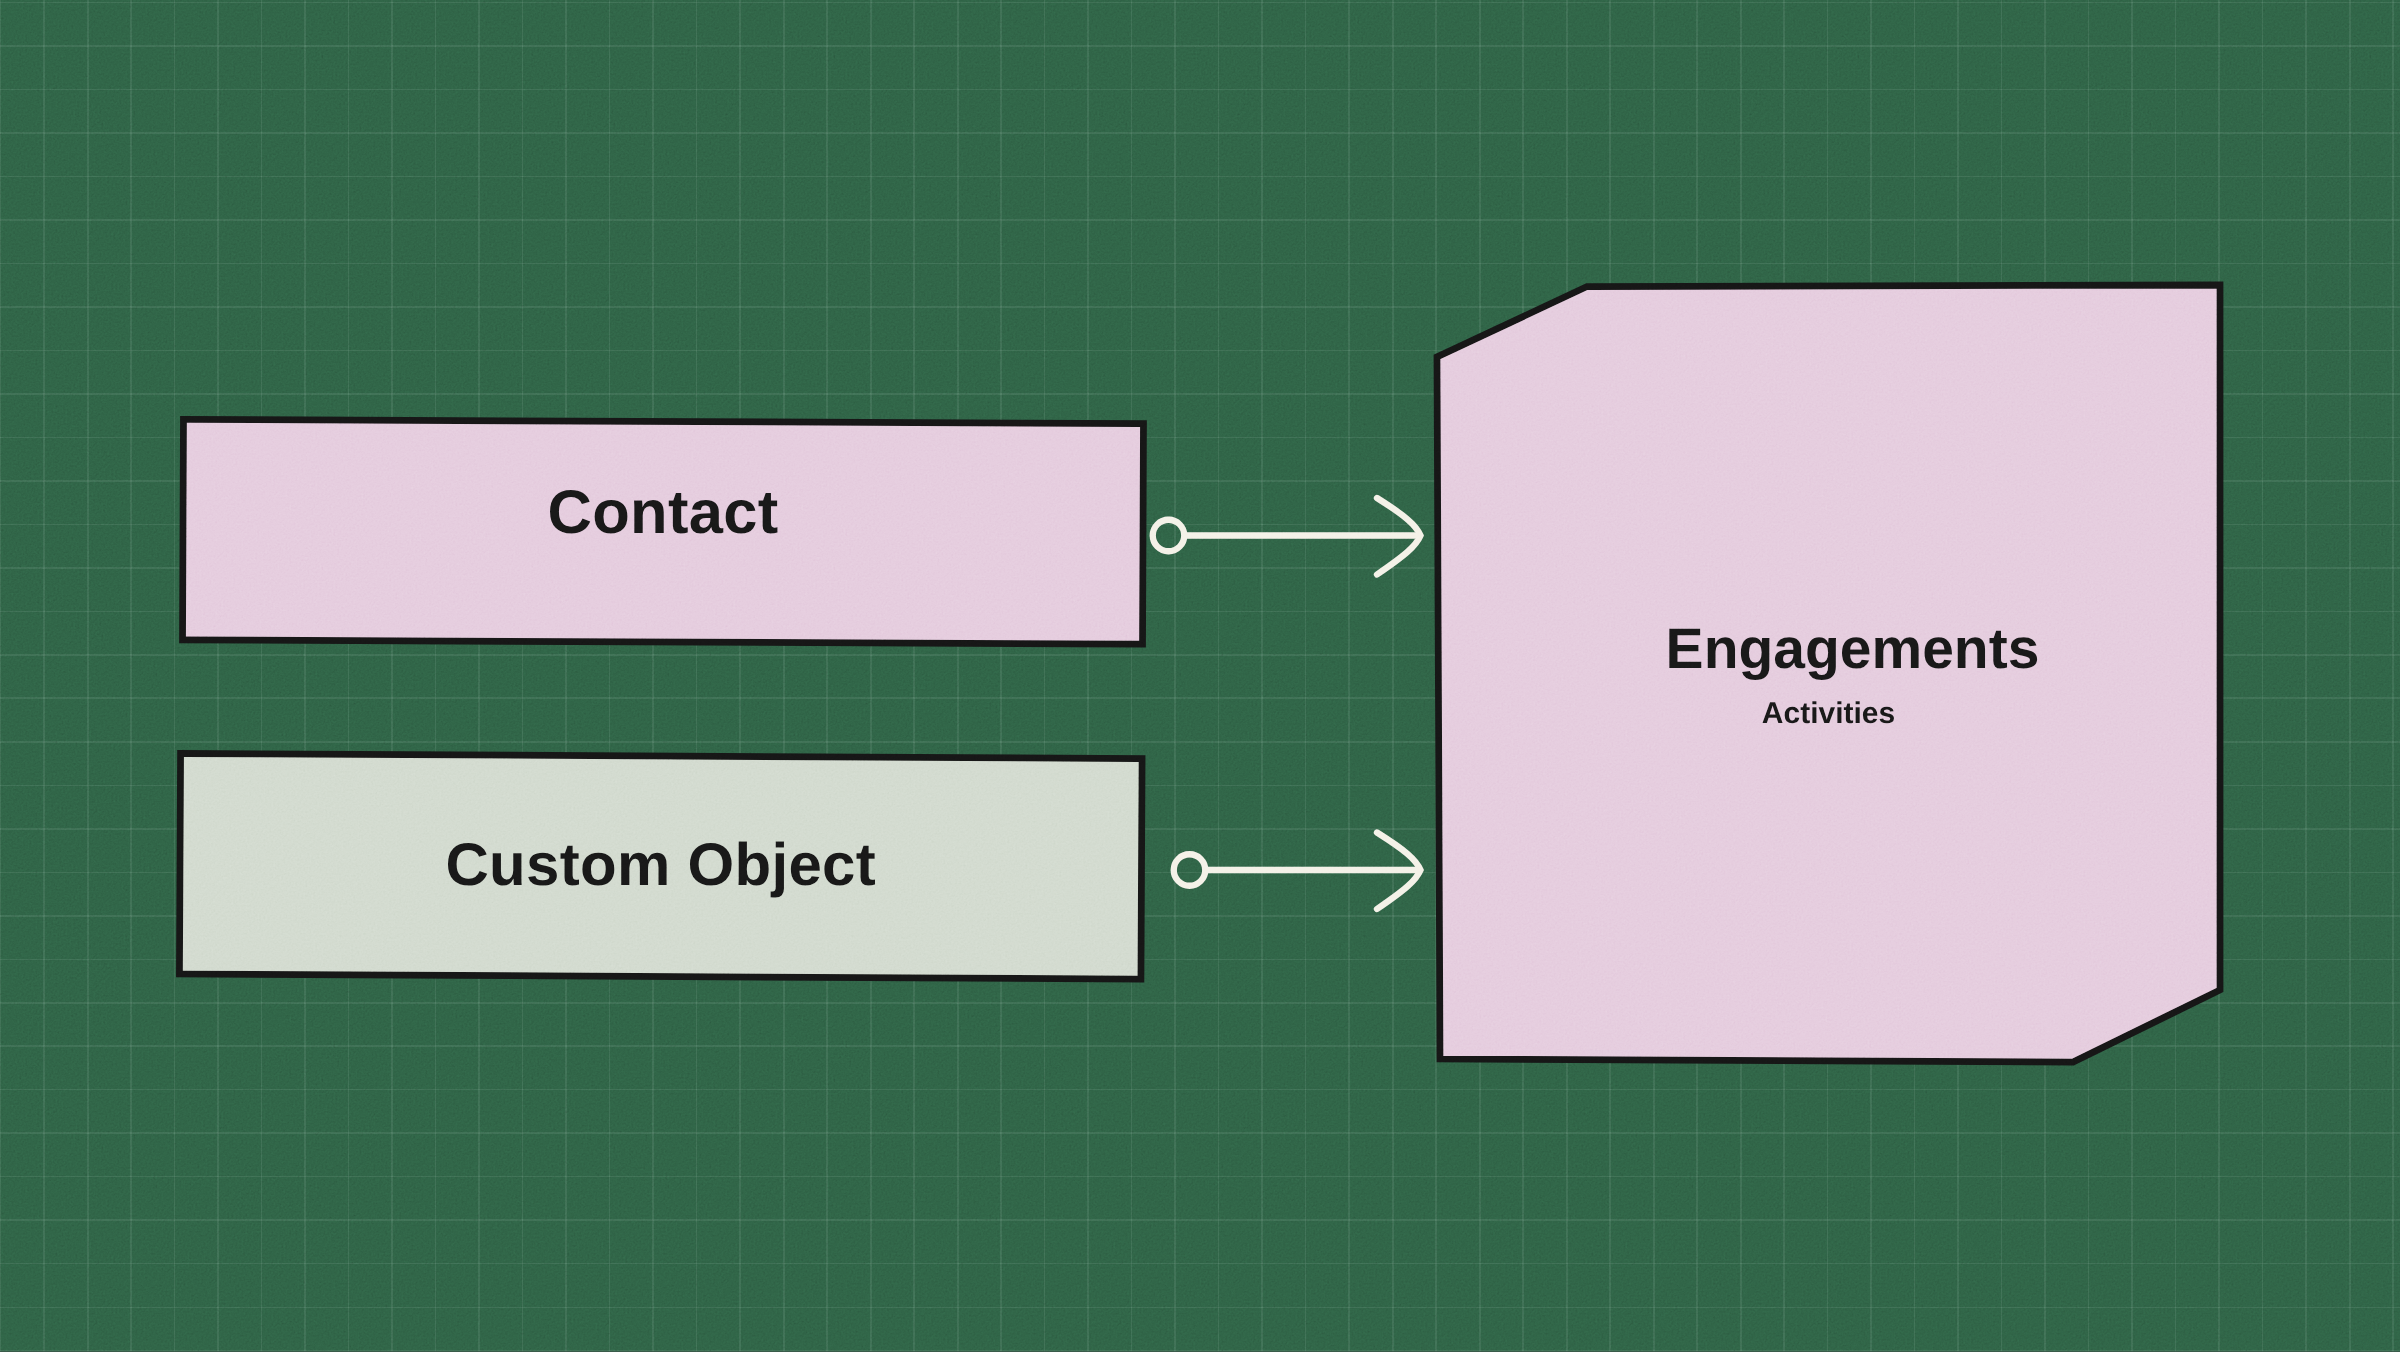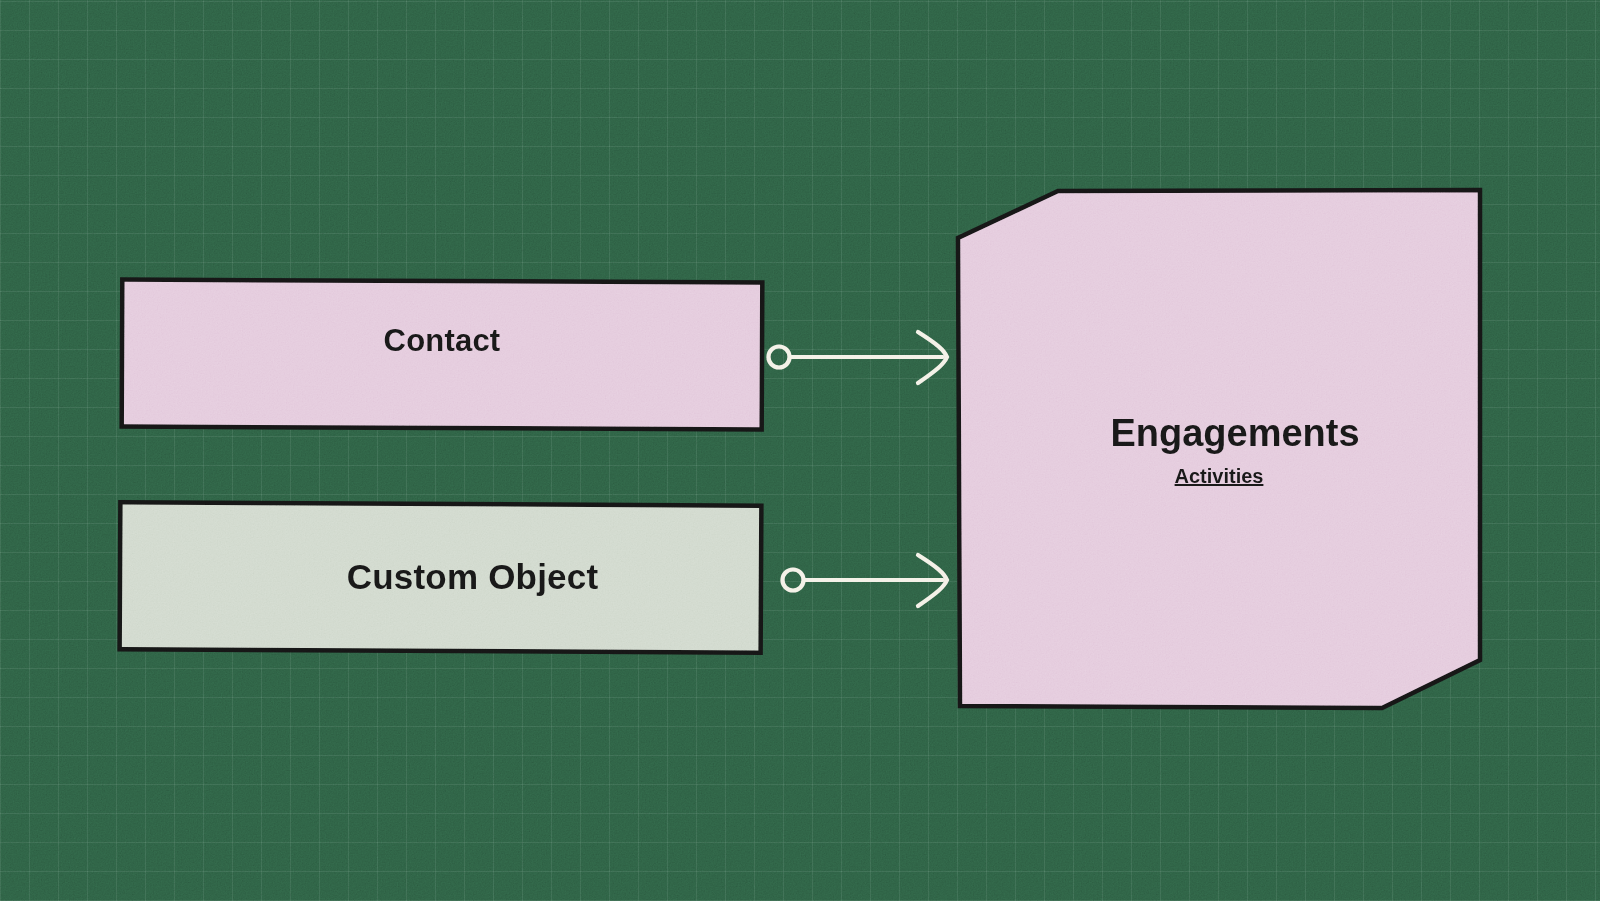--- a/index.html
+++ b/index.html
@@ -27,45 +27,43 @@
     position: absolute;
     display: flex;
     align-items: center;
     justify-content: center;
     color: #161616;
     font-weight: bold;
     pointer-events: none;
   }
   .label-contact {
     left: 120px; top: 279px; width: 644px; height: 124px;
-    font-size: 31px;
+    font-size: 41px;
     letter-spacing: 0.2px;
   }
   .label-custom {
     left: 118px; top: 502px; width: 645px; height: 150px;
-    font-size: 35px;
+    font-size: 40px;
     letter-spacing: 0.2px;
-    margin-left: 32px;
   }
   .label-engagements {
     left: 958px; top: 191px; width: 522px; height: 517px;
     flex-direction: column;
     gap: 14px;
   }
   .label-engagements .title {
     font-size: 38px;
     font-weight: bold;
     line-height: 1;
     margin-left: 32px;
   }
   .label-engagements .subtitle {
     font-size: 20px;
     font-weight: bold;
     line-height: 1;
-    text-decoration: underline;
   }
   .grain {
     position: absolute;
     left: 0; top: 0;
     width: 1600px; height: 901px;
     mix-blend-mode: overlay;
     opacity: 0.28;
     pointer-events: none;
   }
 </style>

